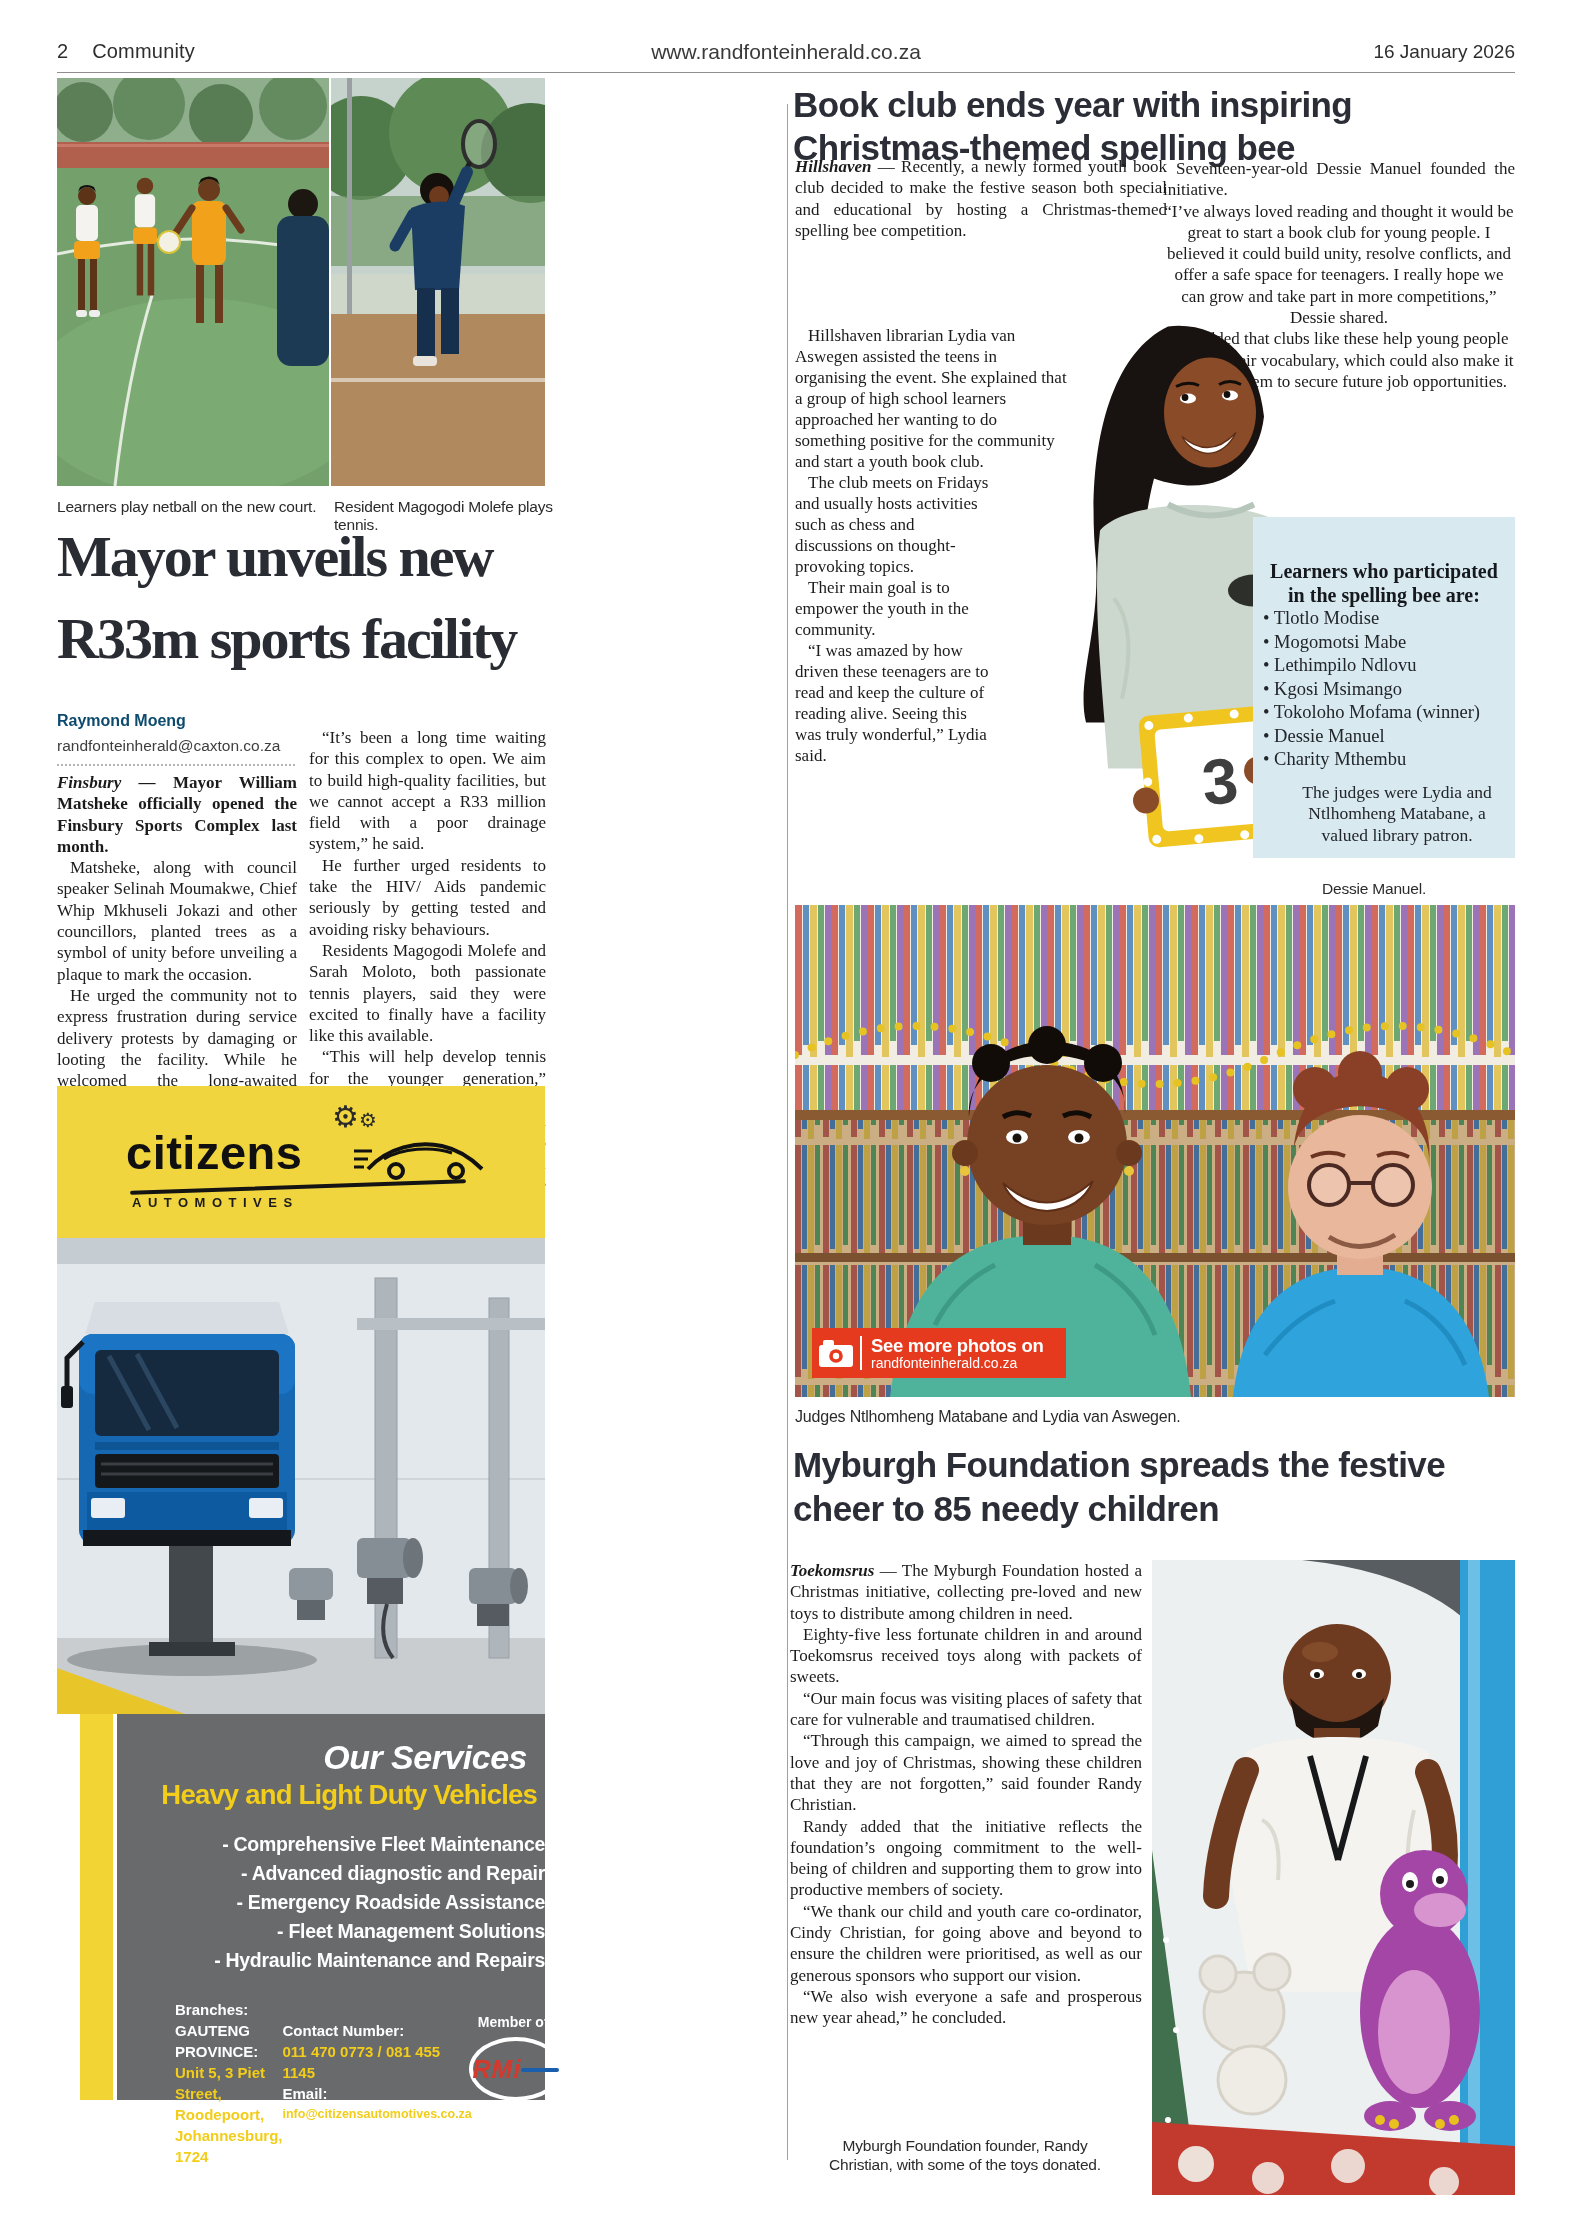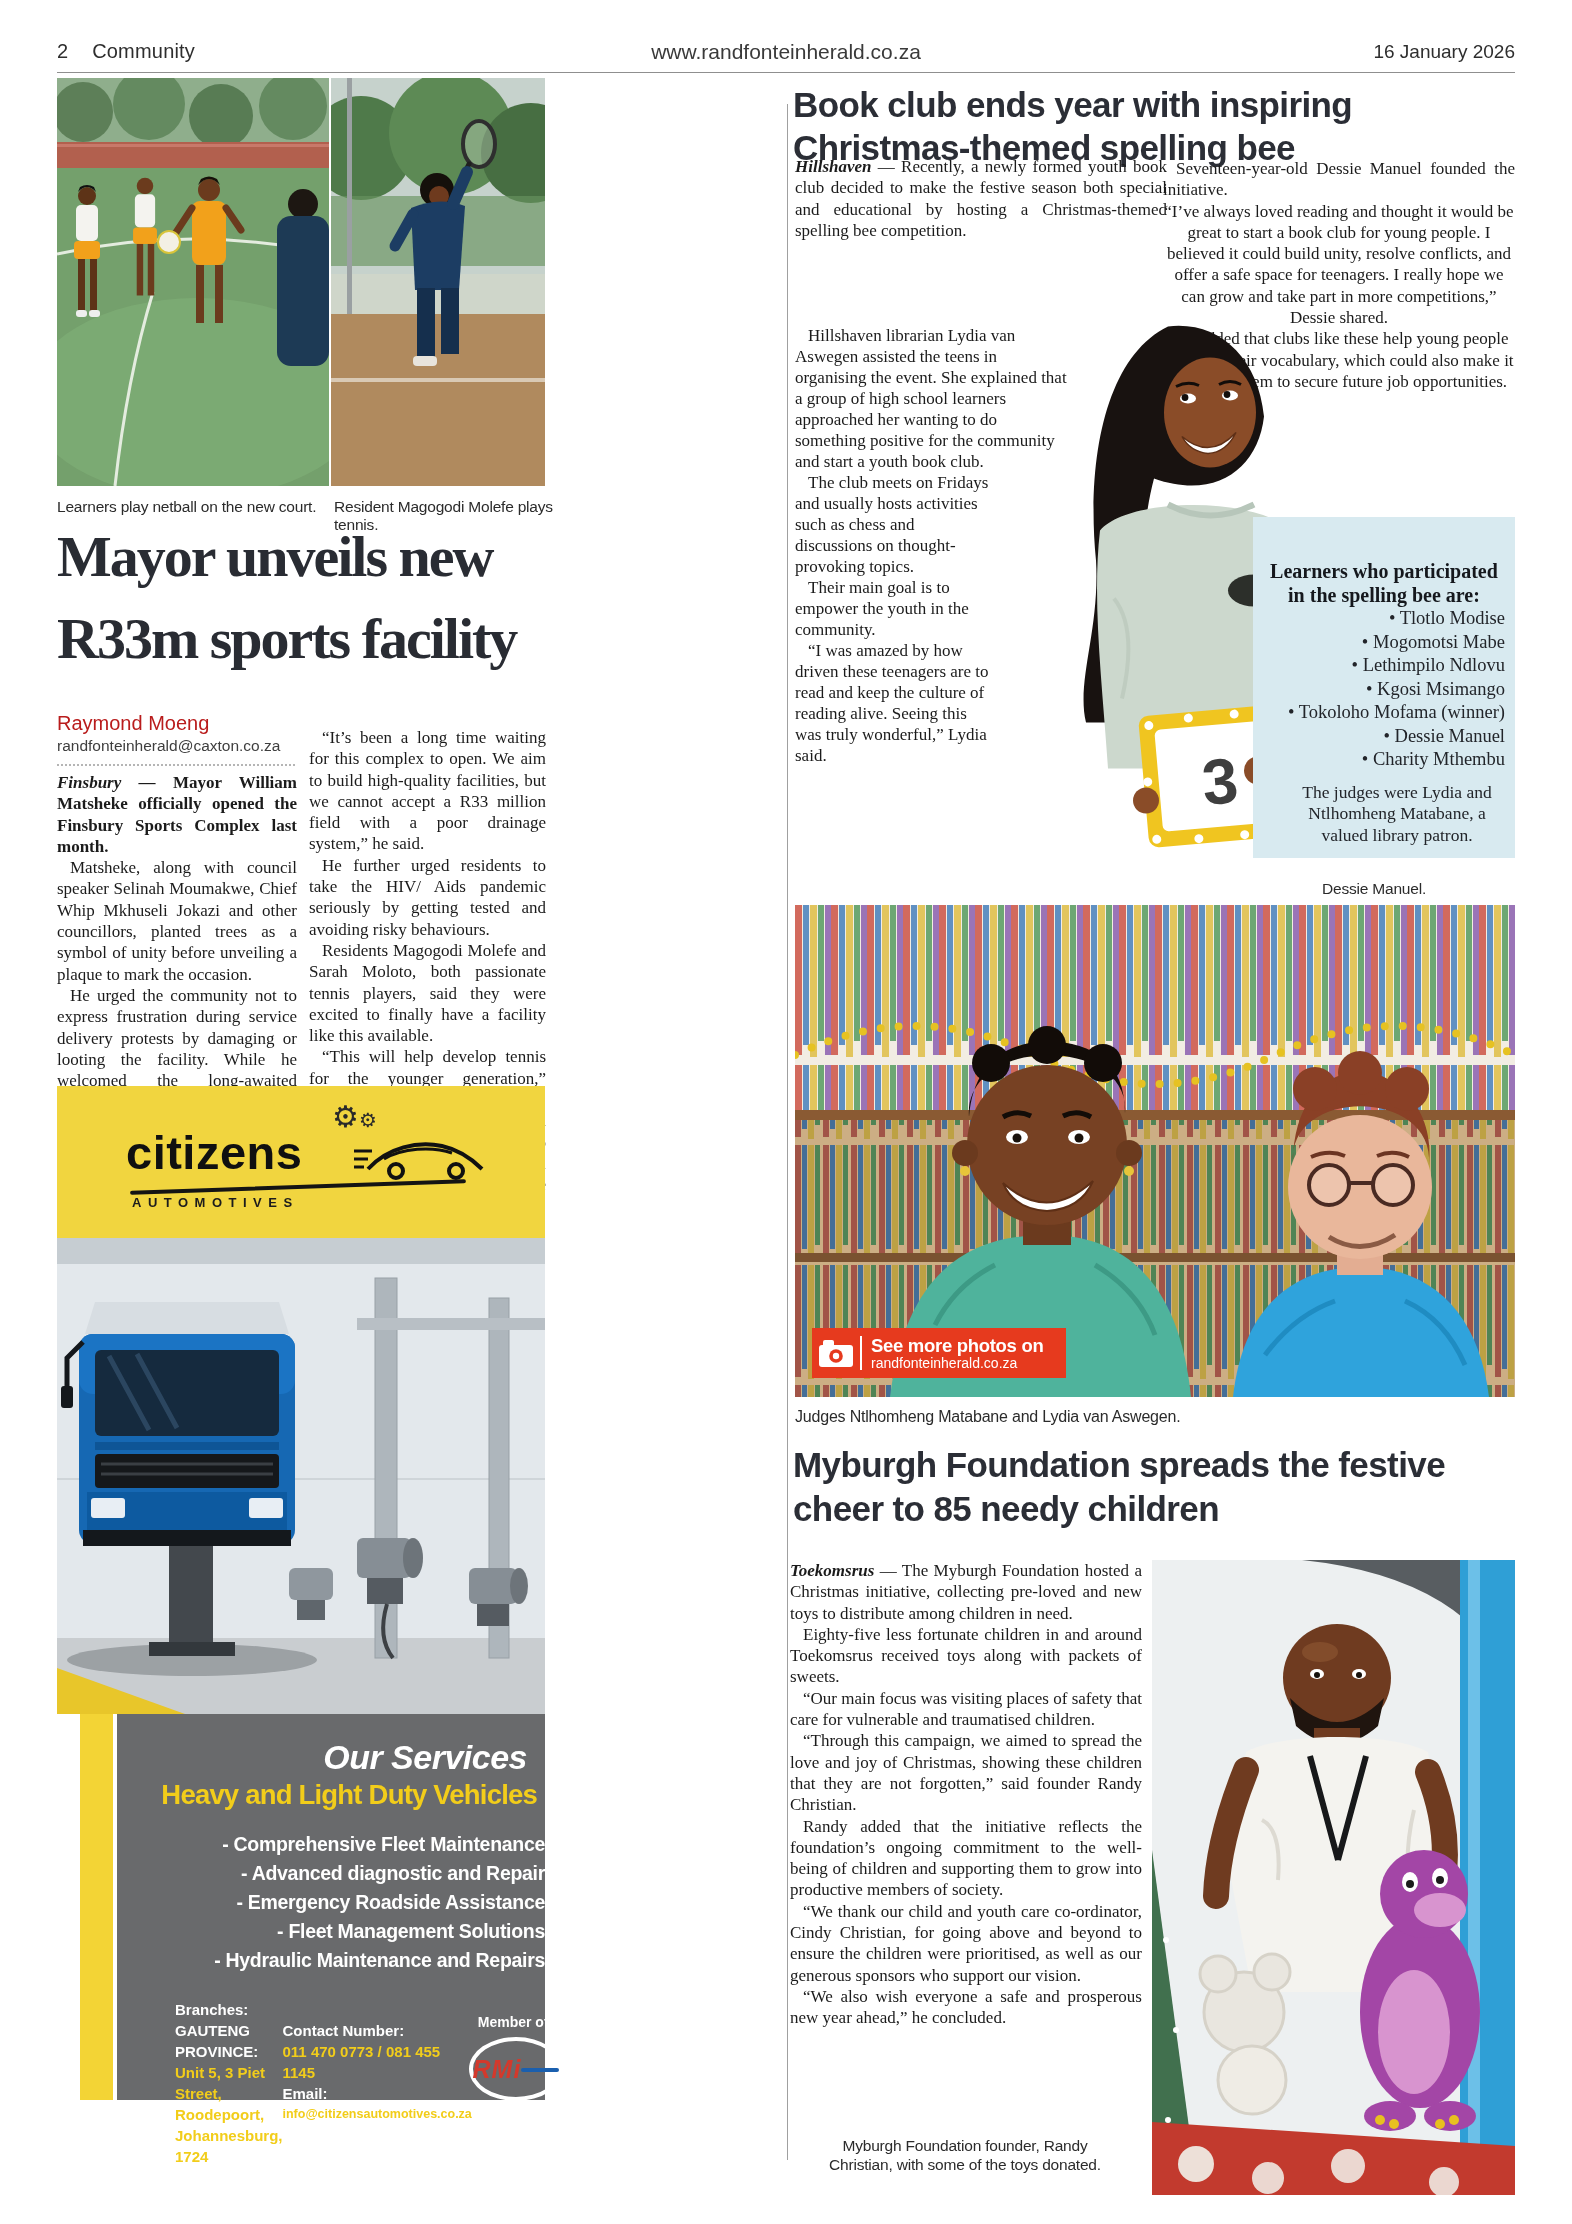--- a/index.html
+++ b/index.html
@@ -17,21 +17,21 @@
   .hrule{left:57px;width:1458px;top:72px;height:1px;background:#8f8f8f;}
   .vrule{left:787px;top:104px;height:2056px;width:1px;background:#a0a0a0;}
 
   
   .photo{overflow:hidden;background:#dde2dd;}
   .cap{font-family:"Liberation Sans",sans-serif;font-size:15.5px;color:#2b2b2b;letter-spacing:-0.2px;}
 
   
   .headline1{left:57px;top:516px;width:524px;font-weight:700;font-size:58px;line-height:1.42;
              letter-spacing:-2px;color:#292c33;}
-  .by-name{left:57px;top:712px;font-family:"Liberation Sans",sans-serif;font-weight:normal;font-size:20px;color:#b91c1c;}
+  .by-name{left:57px;top:712px;font-family:"Liberation Sans",sans-serif;font-weight:bold;font-size:16px;color:#0c4a6e;}
   .by-mail{left:57px;top:737px;font-family:"Liberation Sans",sans-serif;font-size:15.5px;color:#3e3e3e;}
   .by-dots{left:57px;top:764px;width:238px;border-top:2px dotted #b5b5b5;}
 
   .bodycol{font-size:17px;line-height:21.3px;text-align:justify;color:#1b1b1b;}
   .bodycol p{margin:0;text-indent:13px;}
   .bodycol p.lede{text-indent:0;}
   .lede-bold{font-weight:bold;}
   .dl{font-weight:bold;font-style:italic;}
   .col1{left:57px;top:772px;width:240px;}
   .col2{left:309px;top:727px;width:237px;}
@@ -43,21 +43,21 @@
   .bk-narrow{left:795px;top:325px;width:272px;line-height:21px;z-index:3;}
   .bk-narrow .nar2{width:198px;}
   .bk-narrow p{text-align:left;}
   .bk-right{left:1163px;top:158px;width:352px;}
   .bk-right p.ctr{text-align:center;text-indent:0;}
 
   .dessie{left:1018px;top:296px;width:300px;height:570px;z-index:1;}
   .bluebox{left:1253px;top:517px;width:262px;background:#d8eaf0;padding:14px 10px 12px;
            box-sizing:border-box;z-index:2;}
   .bluebox .bt{font-weight:bold;font-size:20px;line-height:24px;text-align:center;color:#15181d;margin-top:28px;}
-  .bluebox .bi{font-size:18.5px;line-height:23.5px;text-align:right;color:#22252a;}
+  .bluebox .bi{font-size:18.5px;line-height:23.5px;text-align:left;color:#22252a;}
   .bluebox .bn{font-size:17.5px;line-height:21.5px;text-align:center;margin-top:10px;padding-left:26px;color:#22252a;}
   .dessie-cap{left:1322px;top:880px;}
 
   .judges{left:795px;top:905px;width:720px;height:492px;}
   .badge{left:812px;top:1328px;width:254px;height:50px;background:#e63a1e;display:flex;align-items:center;z-index:4;}
   .badge .cam{width:48px;display:flex;justify-content:center;}
   .badge .sep{width:2px;height:34px;background:#fff;}
   .badge .txt{padding-left:9px;color:#fff;font-family:"Liberation Sans",sans-serif;}
   .badge .l1{font-weight:bold;font-size:18.5px;line-height:20px;letter-spacing:-0.3px;}
   .badge .l2{font-size:14px;line-height:15px;}

